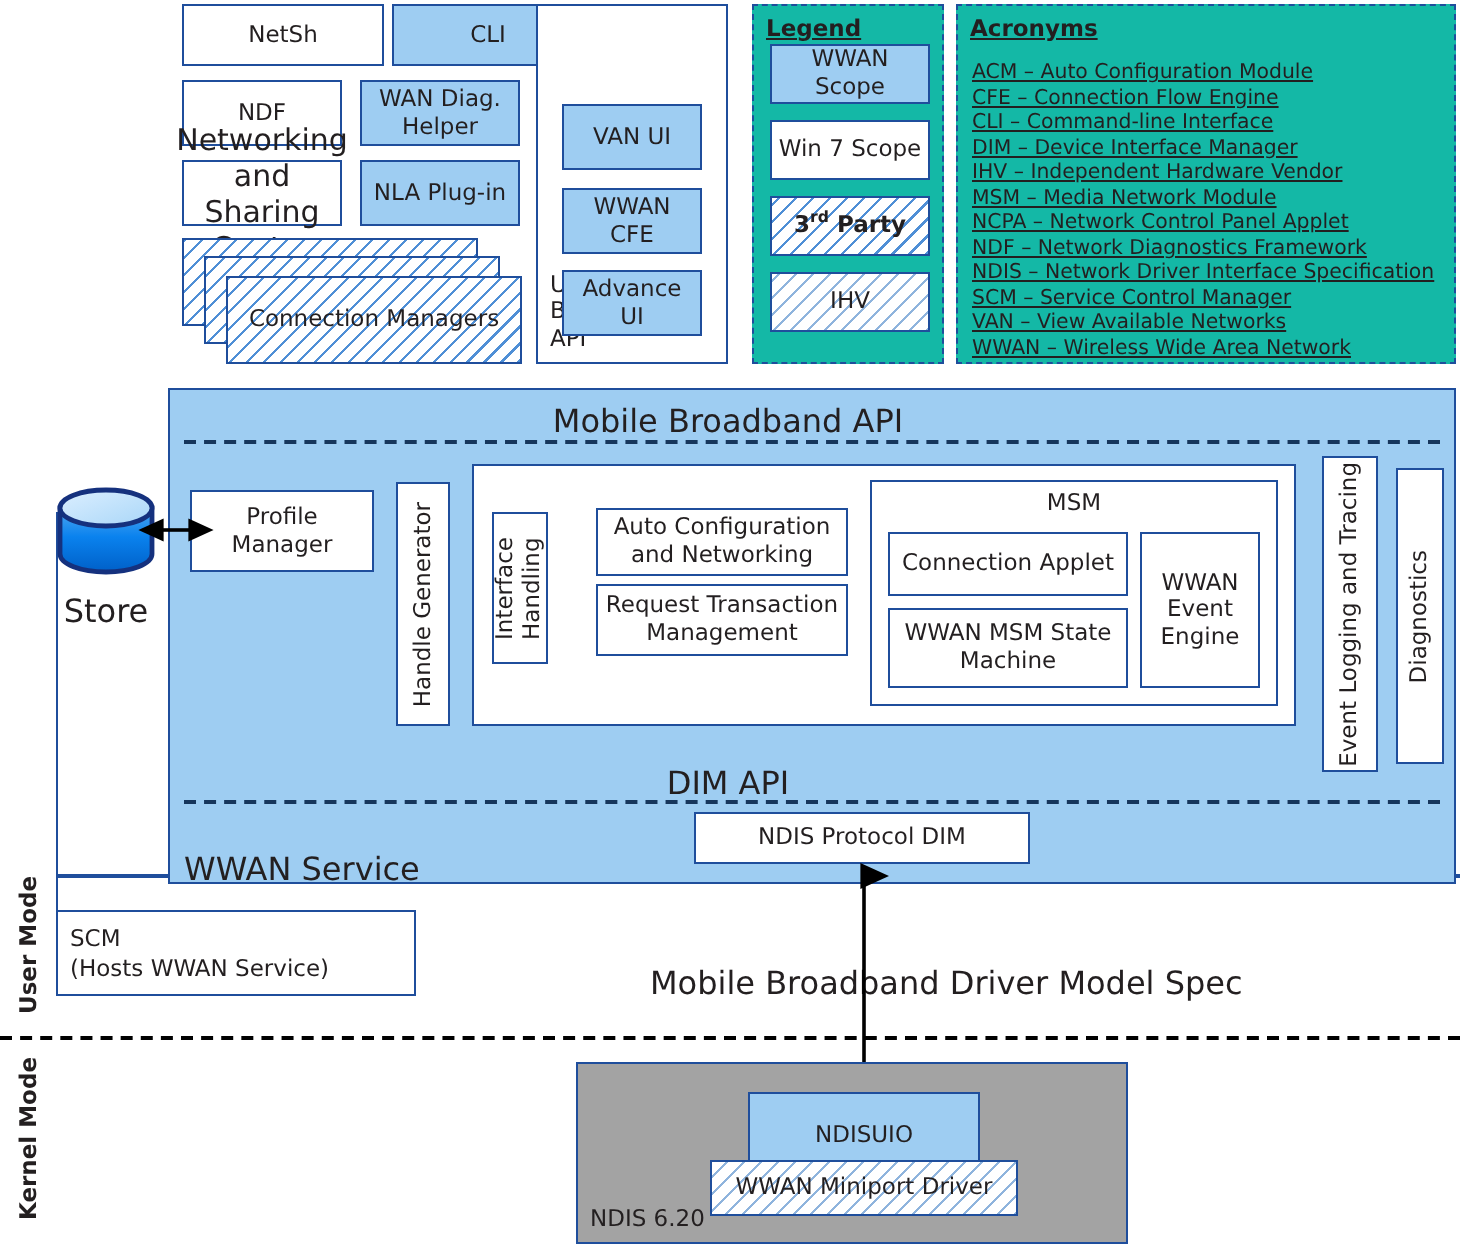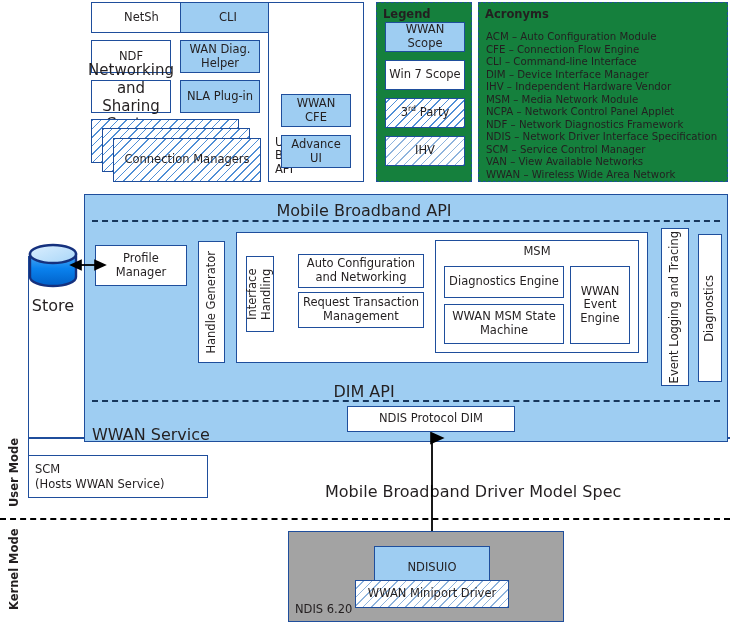--- a/index.html
+++ b/index.html
@@ -78,21 +78,22 @@
     line-height:1.18;
   }
 
   .small{font-size:15px;line-height:1.2;}
 
   
   .dashbox{
     position:absolute;
     box-sizing:border-box;
     border:1.7px dashed #1f4e9c;
-    background:#15803d;
+    background:#14b8a6;
+    text-decoration:underline;
   }
   .dashbox .hdr{
     font-size:11.5px;
     font-weight:bold;
     color:#231f20;
     padding:4px 0 0 6px;
   }
   .acr-list{
     padding:0 0 0 7px;
     margin:0;
@@ -158,21 +159,21 @@
   </div>
 
   <div class="box" style="left:91px;top:40px;width:80px;height:33px;">
     <span>NDF</span>
   </div>
 
   <div class="box small" style="left:91px;top:80px;width:80px;height:33px;">
     <span>Networking and Sharing Center</span>
   </div>
 
-  <div class="box blue" style="left:180px;top:2px;width:96px;height:31px;">
+  <div class="box blue" style="left:196px;top:2px;width:96px;height:31px;">
     <span>CLI</span>
   </div>
 
   <div class="box blue" style="left:180px;top:40px;width:80px;height:33px;">
     <span>WAN Diag. Helper</span>
   </div>
 
   <div class="box blue" style="left:180px;top:80px;width:80px;height:33px;">
     <span>NLA Plug-in</span>
   </div>
@@ -181,37 +182,40 @@
     <div class="box hatch" style="left:0px;top:0px;width:148px;height:44px;"></div>
     <div class="box hatch" style="left:11px;top:9px;width:148px;height:44px;"></div>
     <div class="box hatch" style="left:22px;top:19px;width:148px;height:44px;">
       <span>Connection Managers</span>
     </div>
   </div>
 
   <div class="box tl" style="left:268px;top:2px;width:96px;height:180px;">
     <span style="font-size:11.5px;line-height:1.2;">Use Mobile Broadband API</span>
   </div>
+  <div class="box blue" style="left:281px;top:52px;width:70px;height:33px;">
+    <span>VAN UI</span>
+  </div>
   <div class="box blue" style="left:281px;top:94px;width:70px;height:33px;">
     <span>WWAN CFE</span>
   </div>
   <div class="box blue" style="left:281px;top:135px;width:70px;height:33px;">
     <span>Advance UI</span>
   </div>
 
   <div class="dashbox" style="left:376px;top:2px;width:96px;height:180px;">
     <div class="hdr">Legend</div>
   </div>
   <div class="box blue" style="left:385px;top:22px;width:80px;height:30px;">
     <span>WWAN Scope</span>
   </div>
   <div class="box" style="left:385px;top:60px;width:80px;height:30px;">
     <span>Win 7 Scope</span>
   </div>
-  <div class="box hatch" style="left:385px;top:98px;width:80px;height:30px;">
+  <div class="box hatch" style="left:385px;top:98px;width:80px;height:30px;font-weight:bold;">
     <span><span>3</span><sup>rd</sup><span> Party</span></span>
   </div>
   <div class="box hatch-ihv" style="left:385px;top:136px;width:80px;height:30px;">
     <span>IHV</span>
   </div>
 
   <div class="dashbox" style="left:478px;top:2px;width:250px;height:180px;">
     <div class="hdr">Acronyms</div>
     <ul class="acr-list" id="acr-list" style="margin-top:10px;">
         <li>ACM – Auto Configuration Module</li>
@@ -270,21 +274,21 @@
 
   <div class="box" style="left:298px;top:292px;width:126px;height:36px;">
     <span>Request Transaction Management</span>
   </div>
 
   <div class="box tc" style="left:435px;top:240px;width:204px;height:113px;">
     <span>MSM</span>
   </div>
 
   <div class="box" style="left:444px;top:266px;width:120px;height:32px;">
-    <span>Diagnostics Engine</span>
+    <span>Connection Applet</span>
   </div>
 
   <div class="box" style="left:444px;top:304px;width:120px;height:40px;">
     <span>WWAN MSM State Machine</span>
   </div>
 
   <div class="box" style="left:570px;top:266px;width:60px;height:78px;">
     <span>WWAN Event Engine</span>
   </div>
 

